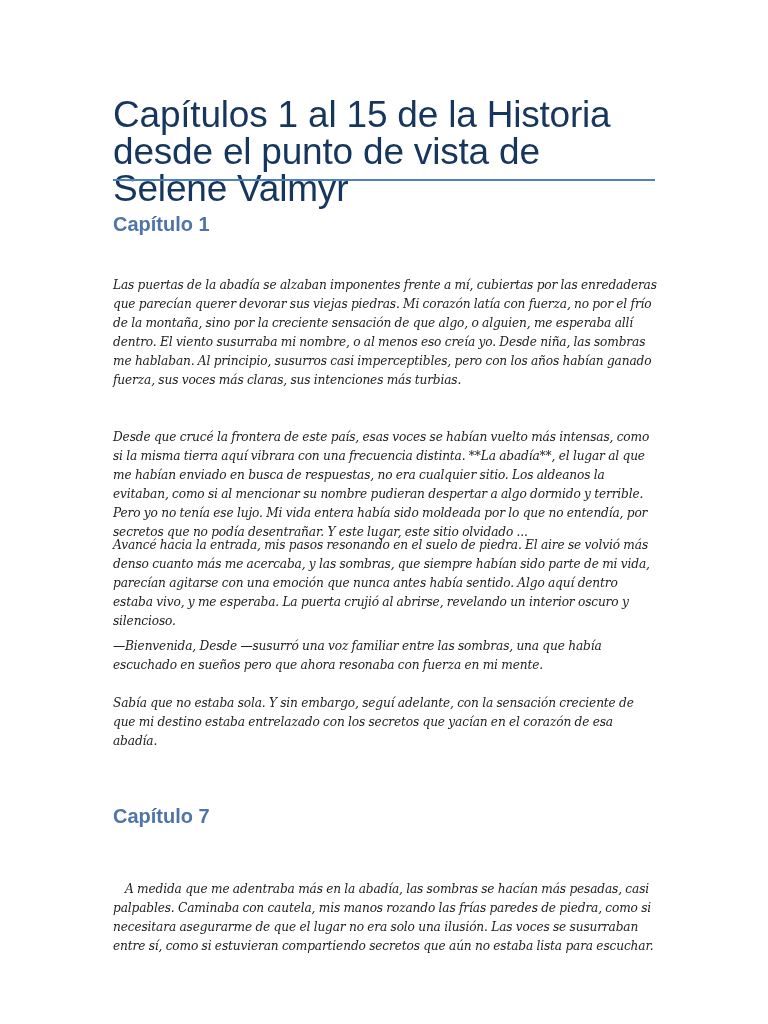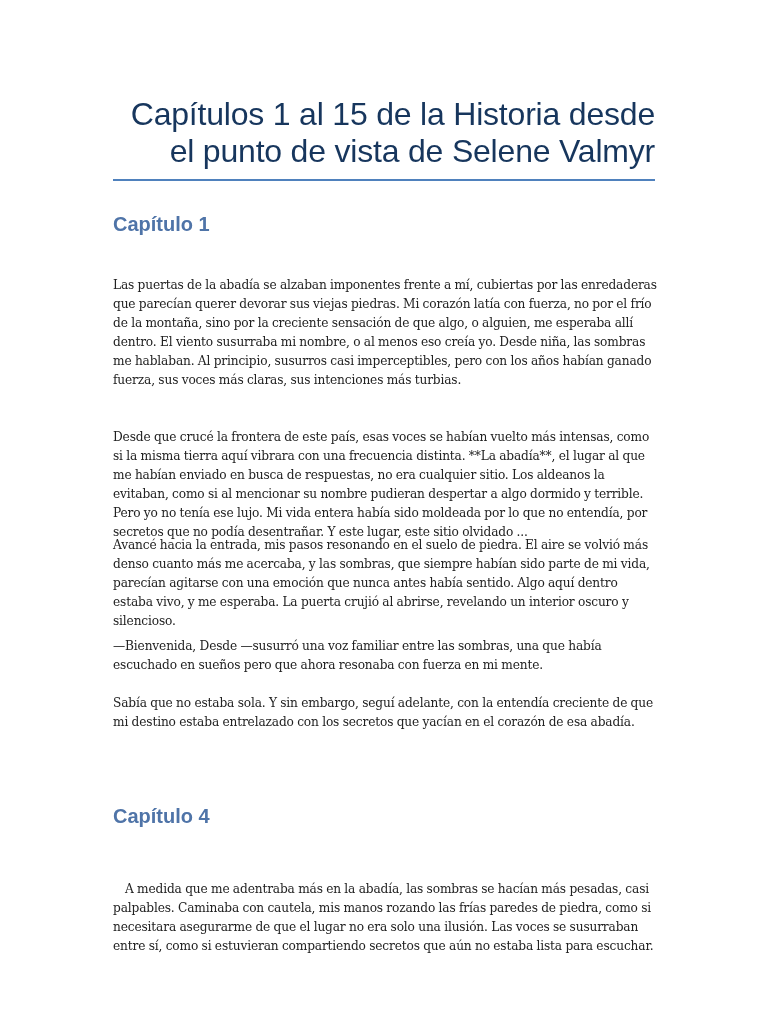--- a/index.html
+++ b/index.html
@@ -20,25 +20,24 @@
       width: 545px;
     }
     .doc-title {
       position: absolute;
       left: 0;
       top: 96px;
       width: 542px;
       margin: 0;
       font-family: "Liberation Sans", "DejaVu Sans", sans-serif;
       font-weight: normal;
-      font-size: 32px;
+      font-size: 37px;
       line-height: 37px;
       color: #17365d;
       letter-spacing: -0.2px;
-      text-align: right;
     }
     .title-rule {
       position: absolute;
       left: 0;
       top: 179px;
       width: 542px;
       height: 2px;
       background: #4f81bd;
     }
     .chapter-heading {
@@ -55,38 +54,39 @@
       position: absolute;
       left: 0;
       width: 545px;
       margin: 0;
       font-family: "DejaVu Serif", "Liberation Serif", serif;
       font-size: 12.2px;
       line-height: 19px;
       color: #222222;
       letter-spacing: -0.15px;
       word-spacing: -0.3px;
+      font-style: italic;
     }
     .indent {
       text-indent: 12px;
     }
   </style>
 </head>
 <body>
 
 <div class="page">
 
   <h1 class="doc-title">Capítulos 1 al 15 de la Historia desde el punto de vista de Selene Valmyr</h1>
   <div class="title-rule"></div>
 
   <h2 class="chapter-heading" style="top:214px;">Capítulo 1</h2>
 
   <p class="para" style="top:276px;">Las puertas de la abadía se alzaban imponentes frente a mí, cubiertas por las enredaderas que parecían querer devorar sus viejas piedras. Mi corazón latía con fuerza, no por el frío de la montaña, sino por la creciente sensación de que algo, o alguien, me esperaba allí dentro. El viento susurraba mi nombre, o al menos eso creía yo. Desde niña, las sombras me hablaban. Al principio, susurros casi imperceptibles, pero con los años habían ganado fuerza, sus voces más claras, sus intenciones más turbias.</p>
   <p class="para" style="top:428px;">Desde que crucé la frontera de este país, esas voces se habían vuelto más intensas, como si la misma tierra aquí vibrara con una frecuencia distinta. **La abadía**, el lugar al que me habían enviado en busca de respuestas, no era cualquier sitio. Los aldeanos la evitaban, como si al mencionar su nombre pudieran despertar a algo dormido y terrible. Pero yo no tenía ese lujo. Mi vida entera había sido moldeada por lo que no entendía, por secretos que no podía desentrañar. Y este lugar, este sitio olvidado ...</p>
   <p class="para" style="top:536px;">Avancé hacia la entrada, mis pasos resonando en el suelo de piedra. El aire se volvió más denso cuanto más me acercaba, y las sombras, que siempre habían sido parte de mi vida, parecían agitarse con una emoción que nunca antes había sentido. Algo aquí dentro estaba vivo, y me esperaba. La puerta crujió al abrirse, revelando un interior oscuro y silencioso.</p>
   <p class="para" style="top:637px;">—Bienvenida, Desde —susurró una voz familiar entre las sombras, una que había escuchado en sueños pero que ahora resonaba con fuerza en mi mente.</p>
-  <p class="para" style="top:694px;">Sabía que no estaba sola. Y sin embargo, seguí adelante, con la entendía creciente de que mi destino estaba entrelazado con los secretos que yacían en el corazón de esa abadía.</p>
+  <p class="para" style="top:694px;">Sabía que no estaba sola. Y sin embargo, seguí adelante, con la sensación creciente de que mi destino estaba entrelazado con los secretos que yacían en el corazón de esa abadía.</p>
 
-  <h2 class="chapter-heading" style="top:806px;">Capítulo 4</h2>
+  <h2 class="chapter-heading" style="top:806px;">Capítulo 7</h2>
 
   <p class="para indent" style="top:880px;">A medida que me adentraba más en la abadía, las sombras se hacían más pesadas, casi palpables. Caminaba con cautela, mis manos rozando las frías paredes de piedra, como si necesitara asegurarme de que el lugar no era solo una ilusión. Las voces se susurraban entre sí, como si estuvieran compartiendo secretos que aún no estaba lista para escuchar.</p>
 
 </div>
 
 </body></html>

